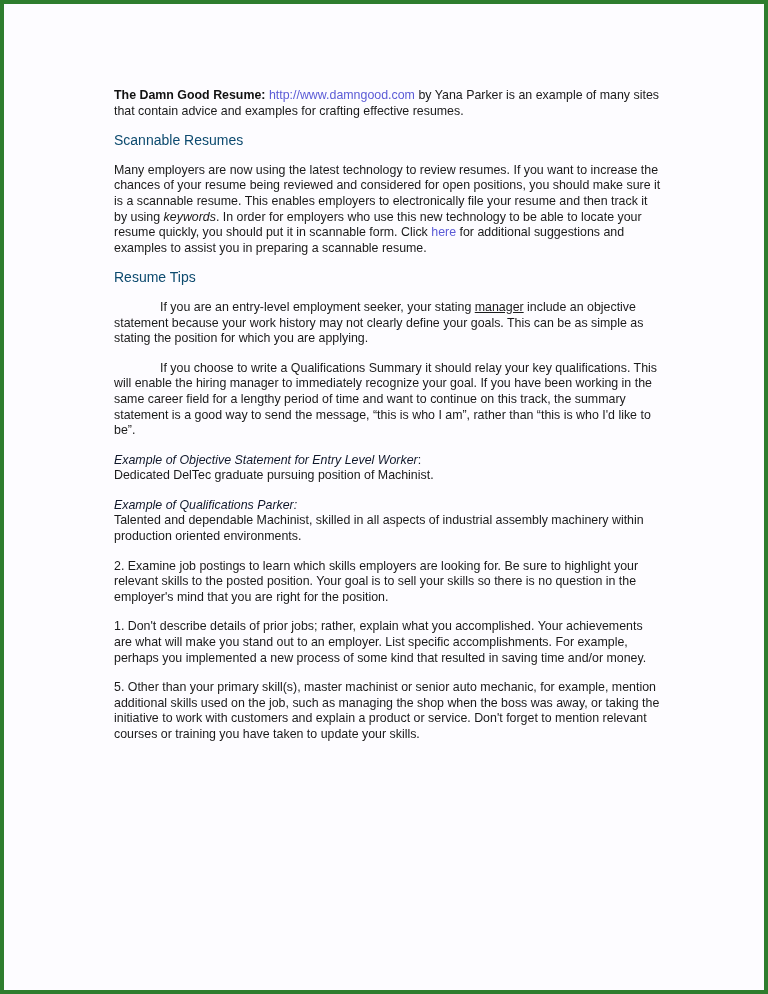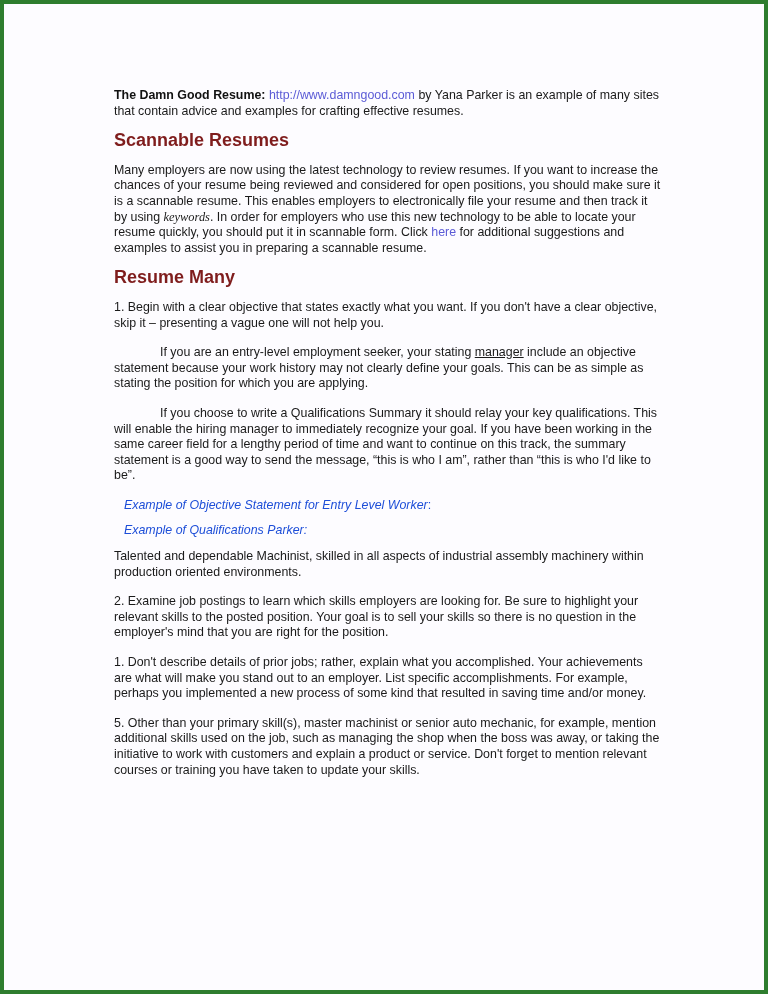--- a/index.html
+++ b/index.html
@@ -29,64 +29,64 @@
   }
   p {
     margin: 0 0 14px 0;
     font-size: 12.4px;
     line-height: 15.6px;
     color: #1a1a1a;
     text-align: left;
   }
   h2.heading {
     margin: 0 0 14px 0;
-    font-size: 18px;
+    font-size: 14px;
     line-height: 15.6px;
-    font-weight: bold;
-    color: #7f1d1d;
+    font-weight: normal;
+    color: #0c4a6e;
   }
   .lead-bold { font-weight: bold; color: #111111; }
   .link {
     color: #5b5bd6;
     text-decoration: none;
   }
-  .it { font-style: italic; font-family: Liberation Serif, serif; }
+  .it { font-style: italic; }
   .ul { text-decoration: underline; }
   .indent { text-indent: 46px; }
   .ex-label {
-    margin: 10px;
+    margin: 0;
     font-size: 12.4px;
     line-height: 15.6px;
-    color: #1d4ed8;
+    color: #0f172a;
     font-style: italic;
   }
   .ex-label .plain { font-style: normal; }
 </style>
 </head>
 <body>
 
 <div class="page">
   <div class="content">
 
     <p><span class="lead-bold">The Damn Good Resume:</span> <a href="#" class="link">http://www.damngood.com</a><span> by Yana Parker is an example of many sites that contain advice and examples for crafting effective resumes.</span></p>
 
     <h2 class="heading">Scannable Resumes</h2>
 
     <p><span>Many employers are now using the latest technology to review resumes.  If you want to increase the chances of your resume being reviewed and considered for open positions, you should make sure it is a scannable resume.  This enables employers to electronically file your resume and then track it by using </span><span class="it">keywords</span><span>.   In order for employers who use this new technology to be able to locate your resume quickly, you should put it in scannable form.  Click </span><a href="#" class="link">here</a><span> for additional suggestions and examples to assist you in preparing a scannable resume.</span></p>
 
 
-    <h2 class="heading">Resume Many</h2>
+    <h2 class="heading">Resume Tips</h2>
 
-    <p>1.   Begin with a clear objective that states exactly what you want. If you don't have a clear objective, skip it – presenting a vague one will not help you.</p>
 
     <p class="indent"><span>If you are an entry-level employment seeker, your stating </span><span class="ul">manager</span><span> include an objective statement because your work history may not clearly define your goals. This can be as simple as stating the position for which you are applying.</span></p>
 
     <p class="indent">If you choose to write a Qualifications Summary it should relay your key qualifications. This will enable the hiring manager to immediately recognize your goal. If you have been working in the same career field for a lengthy period of time and want to continue on this track, the summary statement is a good way to send the message, “this is who I am”, rather than “this is who I'd like to be”.</p>
 
     <p class="ex-label"><span>Example of Objective Statement for Entry Level Worker</span><span class="plain">:</span></p>
+    <p>Dedicated DelTec graduate pursuing position of Machinist.</p>
 
     <p class="ex-label">Example of Qualifications Parker:</p>
     <p>Talented and dependable Machinist, skilled in all aspects of industrial assembly machinery within production oriented environments.</p>
 
     <p>2.   Examine job postings to learn which skills employers are looking for. Be sure to highlight your relevant skills to the posted position. Your goal is to sell your skills so there is no question in the employer's mind that you are right for the position.</p>
 
 
     <p>1.   Don't describe details of prior jobs; rather, explain what you accomplished. Your achievements are what will make you stand out to an employer. List specific accomplishments. For example, perhaps you implemented a new process of some kind that resulted in saving time and/or money.</p>
 
     <p>5.   Other than your primary skill(s), master machinist or senior auto mechanic, for example, mention additional skills used on the job, such as managing the shop when the boss was away, or taking the initiative to work with customers and explain a product or service. Don't forget to mention relevant courses or training you have taken to update your skills.</p>

